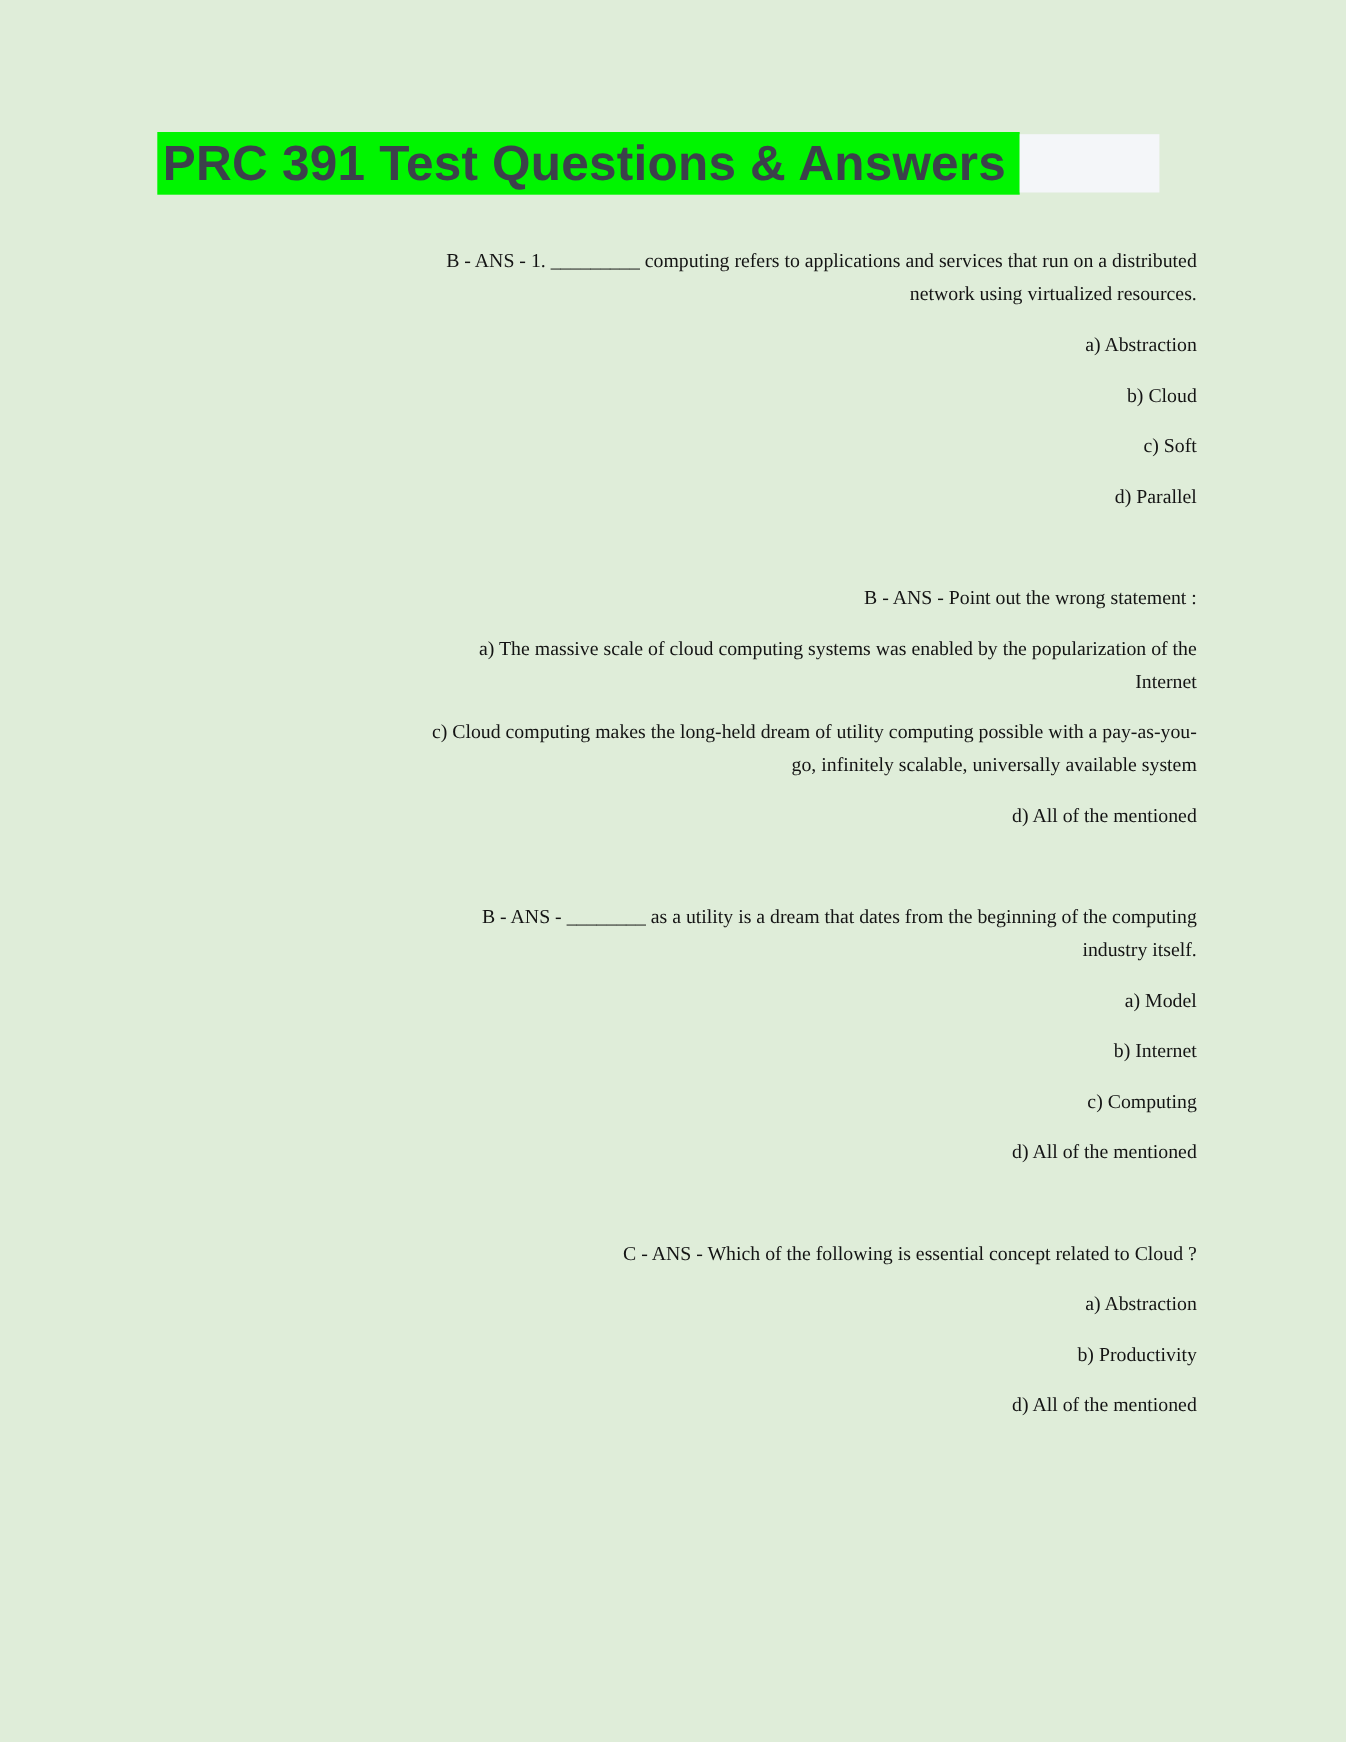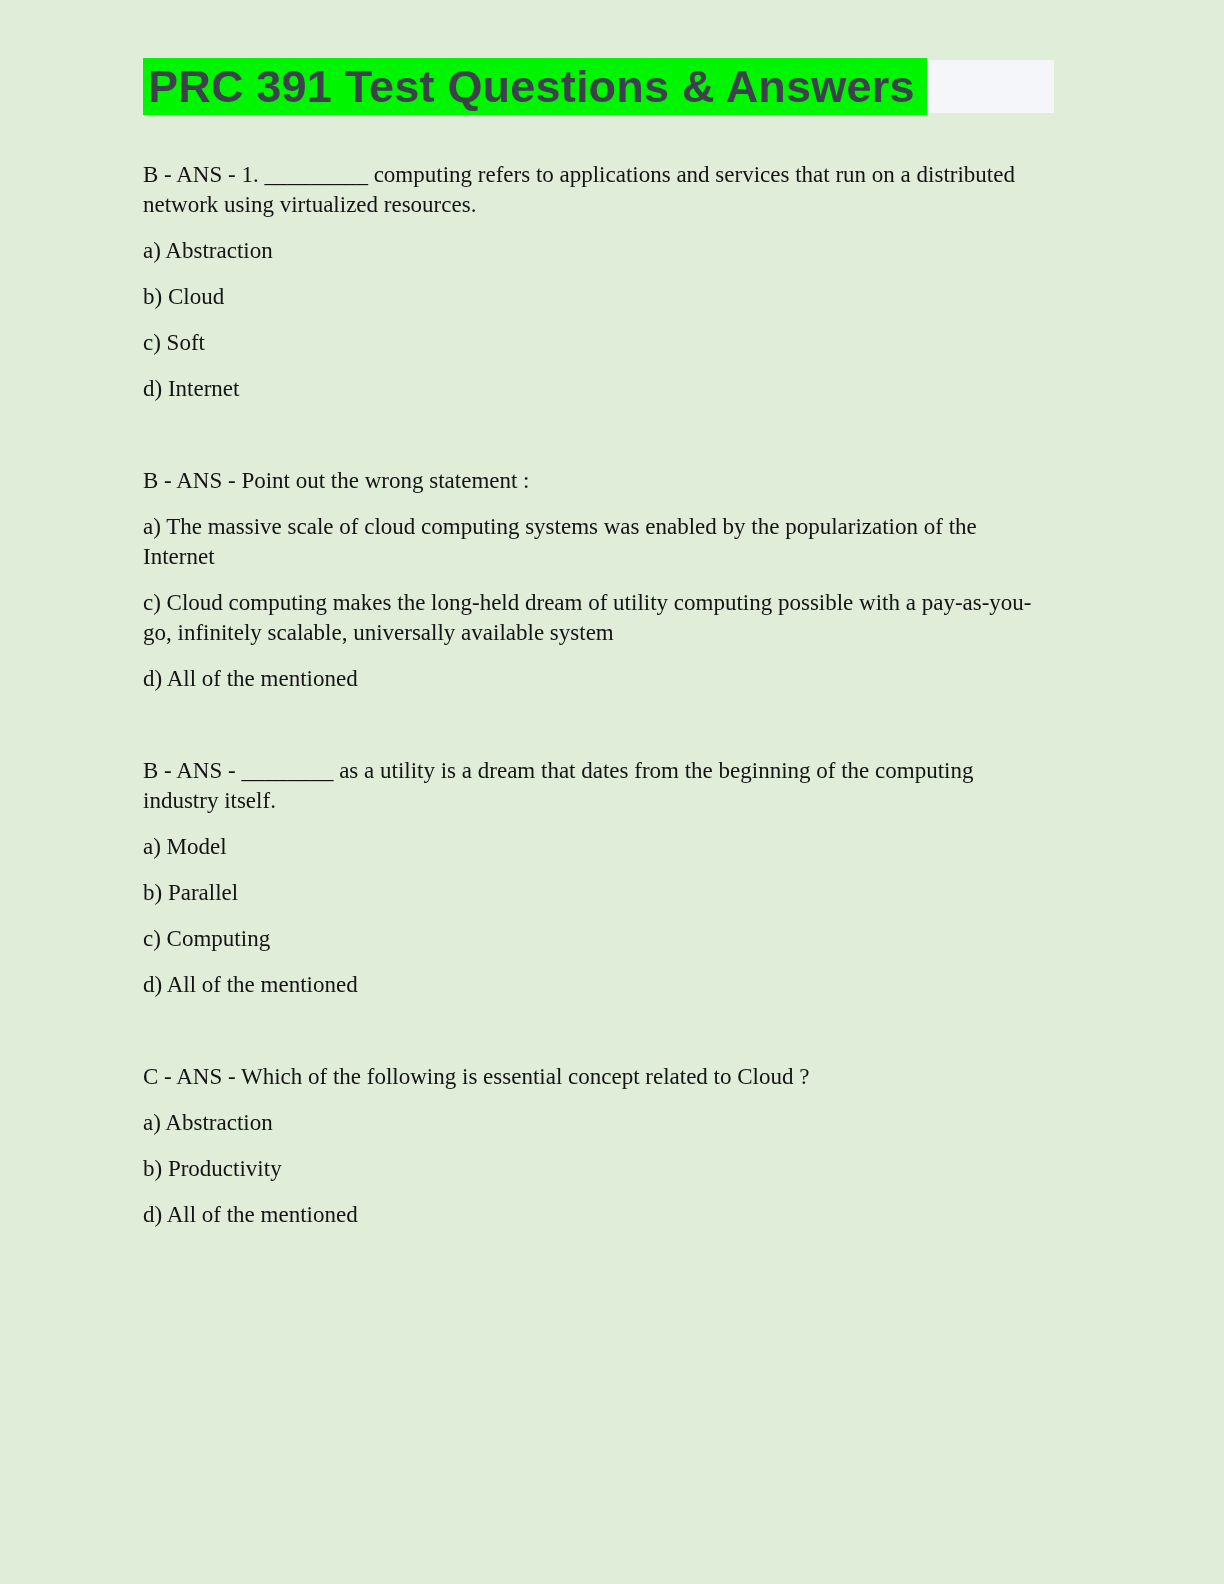--- a/index.html
+++ b/index.html
@@ -6,21 +6,21 @@
   body {
     width: 1224px; height: 1584px;
     background: var(--page-background, #dfedd9);
     font-family: "Liberation Serif", serif;
     overflow: hidden;
   }
   .page {
     position: relative;
     width: 1224px; height: 1584px;
     box-sizing: border-box;
-    padding: 58px 136px 0 143px;
+    padding: 120px 136px 0 143px;
     color: var(--body-text, #141414);
   }
   .title-row {
     display: flex;
     align-items: center;
     height: 57px;
     margin: 0 0 45px 0;
   }
   .title-highlight {
     background: var(--title-highlight, #00ff00);
@@ -39,23 +39,24 @@
     white-space: pre;
   }
   .title-trailing-highlight {
     background: var(--title-trailing-highlight, #f4f6f9);
     width: 127px;
     height: 53px;
     flex: 0 0 auto;
   }
   .para {
     margin: 0 0 16px 0;
-    font-size: 23px;
+    font-size: 18px;
     line-height: 30px;
     white-space: pre;
+    text-align: right;
   }
   .blank-line {
     height: 46px;
   }
 </style>
 </head>
 <body>
 
 <div class="page">
 
@@ -65,39 +66,39 @@
     </div>
     <div class="title-trailing-highlight"></div>
   </div>
 
   <section>
     <p class="para">B - ANS - 1. _________ computing refers to applications and services that run on a distributed
 network using virtualized resources.</p>
     <p class="para">a) Abstraction</p>
     <p class="para">b) Cloud</p>
     <p class="para">c) Soft</p>
-    <p class="para">d) Internet</p>
+    <p class="para">d) Parallel</p>
   </section>
   <div class="blank-line"></div>
 
   <section>
     <p class="para">B - ANS - Point out the wrong statement :</p>
     <p class="para">a) The massive scale of cloud computing systems was enabled by the popularization of the
 Internet</p>
     <p class="para">c) Cloud computing makes the long-held dream of utility computing possible with a pay-as-you-
 go, infinitely scalable, universally available system</p>
     <p class="para">d) All of the mentioned</p>
   </section>
   <div class="blank-line"></div>
 
   <section>
     <p class="para">B - ANS - ________ as a utility is a dream that dates from the beginning of the computing
 industry itself.</p>
     <p class="para">a) Model</p>
-    <p class="para">b) Parallel</p>
+    <p class="para">b) Internet</p>
     <p class="para">c) Computing</p>
     <p class="para">d) All of the mentioned</p>
   </section>
   <div class="blank-line"></div>
 
   <section>
     <p class="para">C - ANS - Which of the following is essential concept related to Cloud ?</p>
     <p class="para">a) Abstraction</p>
     <p class="para">b) Productivity</p>
     <p class="para">d) All of the mentioned</p>

